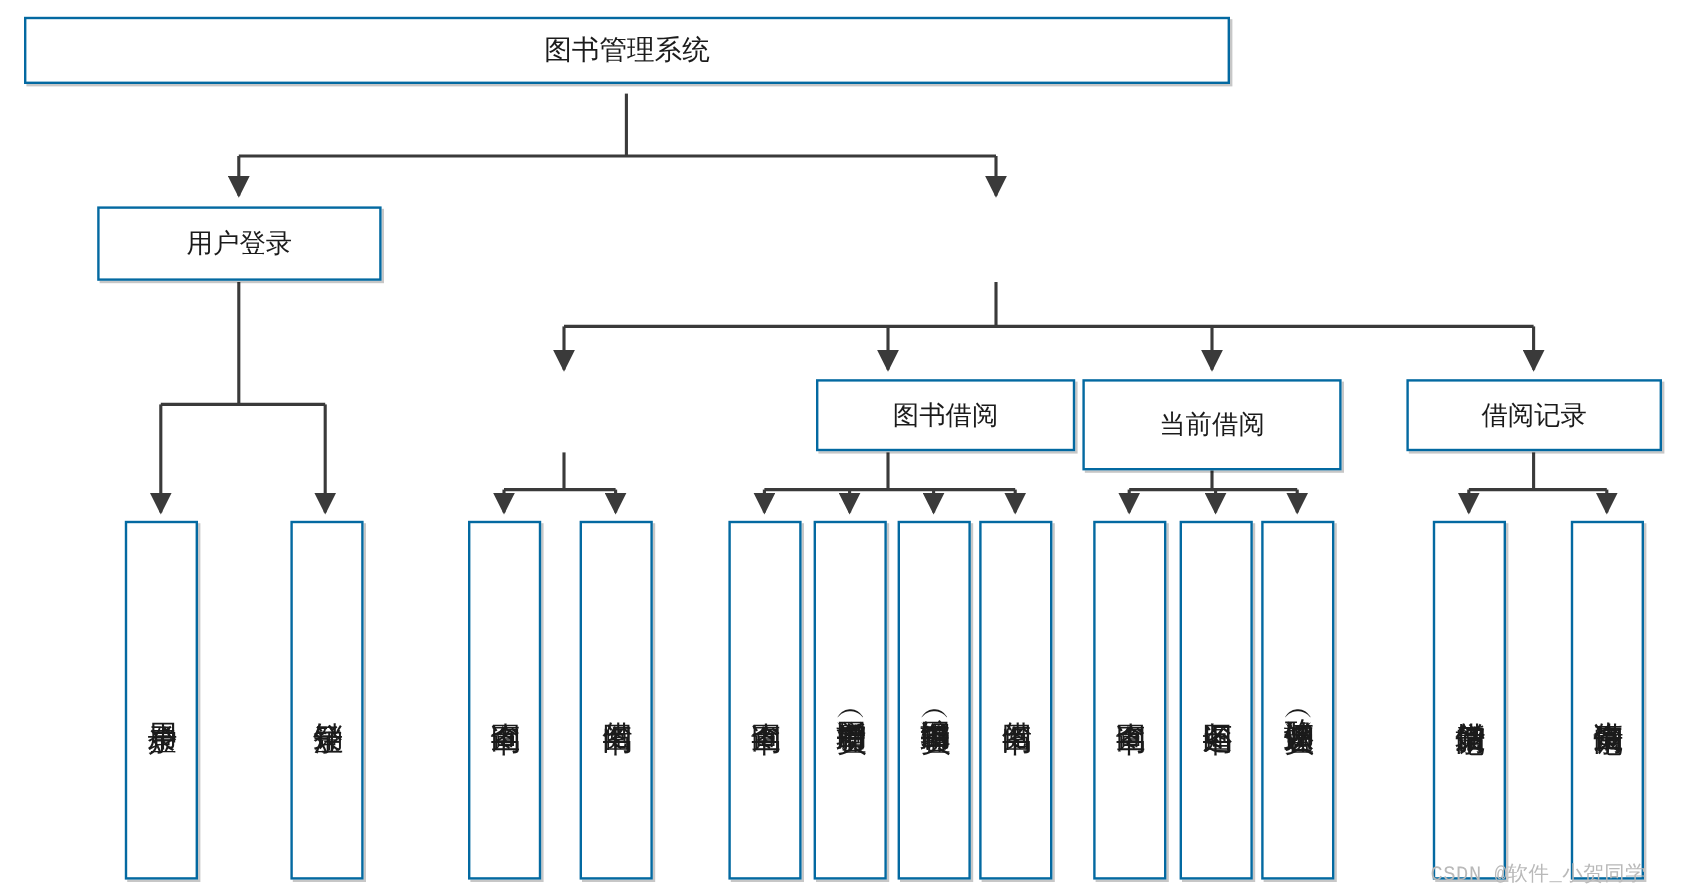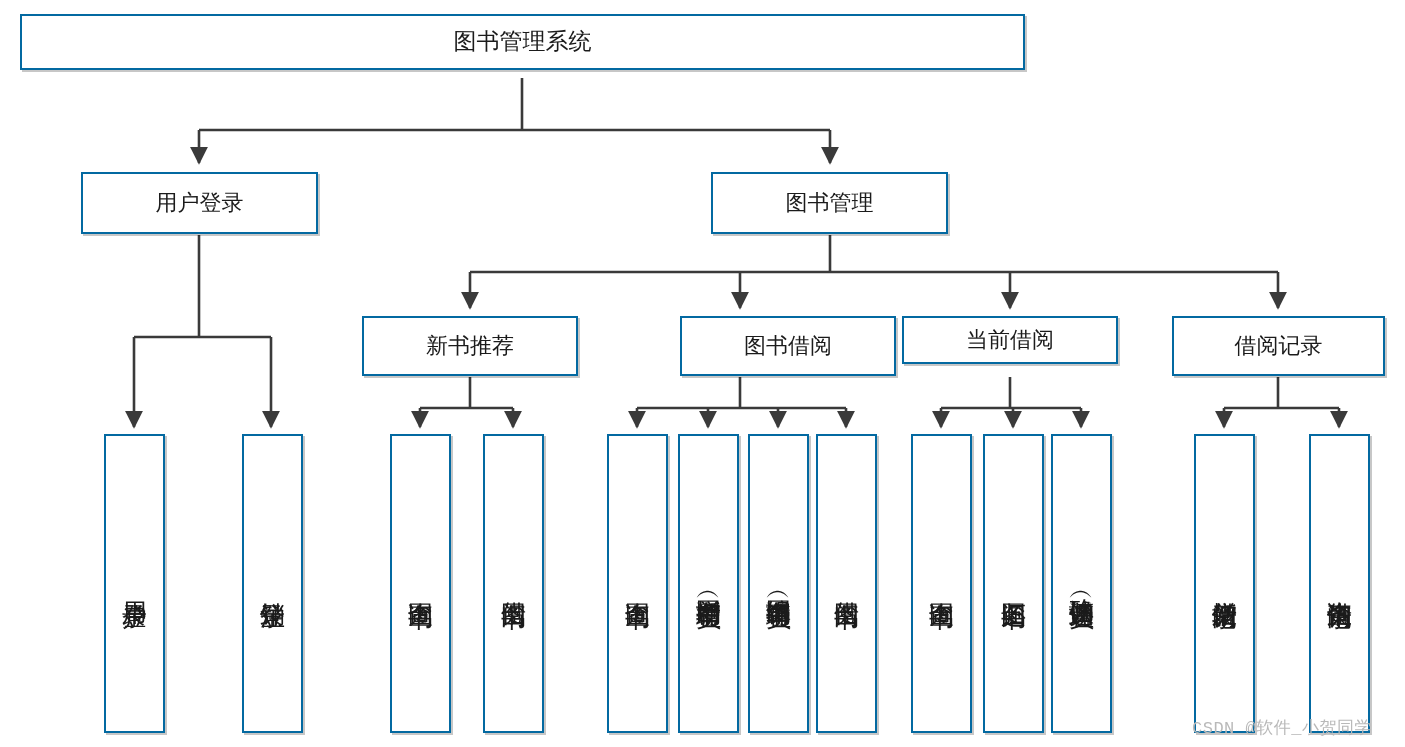--- a/index.html
+++ b/index.html
@@ -118,31 +118,25 @@
     </g>
   </svg>
 
   <div class="node h root" style="left:20px; top:14px; width:1005px; height:56px;">
     <span class="label">图书管理系统</span>
   </div>
 
   <div class="node h" style="left:81px; top:172px; width:237px; height:62px;">
     <span class="label">用户登录</span>
   </div>
-  <div class="node h" style="left:711px; top:172px; width:237px; height:62px;">
-    <span class="label">图书管理</span>
-  </div>
 
-  <div class="node h" style="left:362px; top:316px; width:216px; height:60px;">
-    <span class="label">新书推荐</span>
-  </div>
   <div class="node h" style="left:632px; top:316px; width:216px; height:60px;margin-left:48px;">
     <span class="label">图书借阅</span>
   </div>
-  <div class="node h" style="left:902px; top:316px; width:216px; height:48px;">
+  <div class="node h" style="left:902px; top:316px; width:216px; height:76px;">
     <span class="label">当前借阅</span>
   </div>
   <div class="node h" style="left:1172px; top:316px; width:213px; height:60px;">
     <span class="label">借阅记录</span>
   </div>
 
   <div class="node v" style="left:104px; top:434px; width:61px; height:299px;">
     <span class="label">用户登录</span>
   </div>
   <div class="node v" style="left:242px; top:434px; width:61px; height:299px;">

